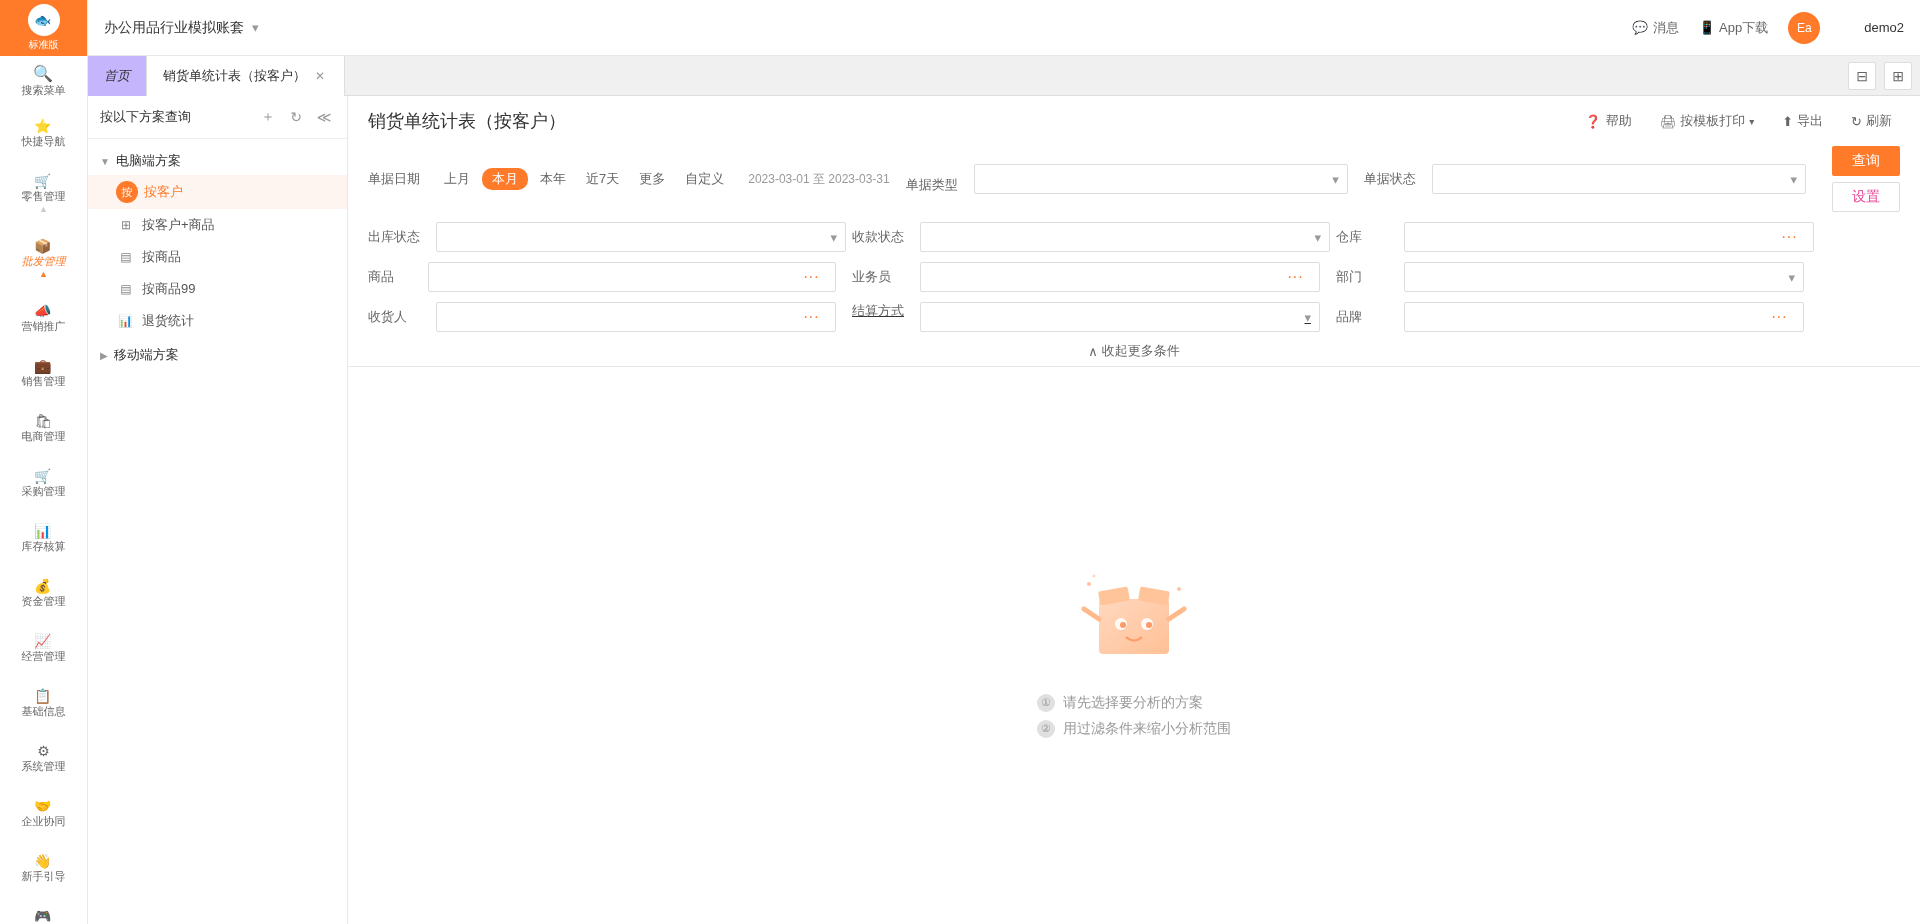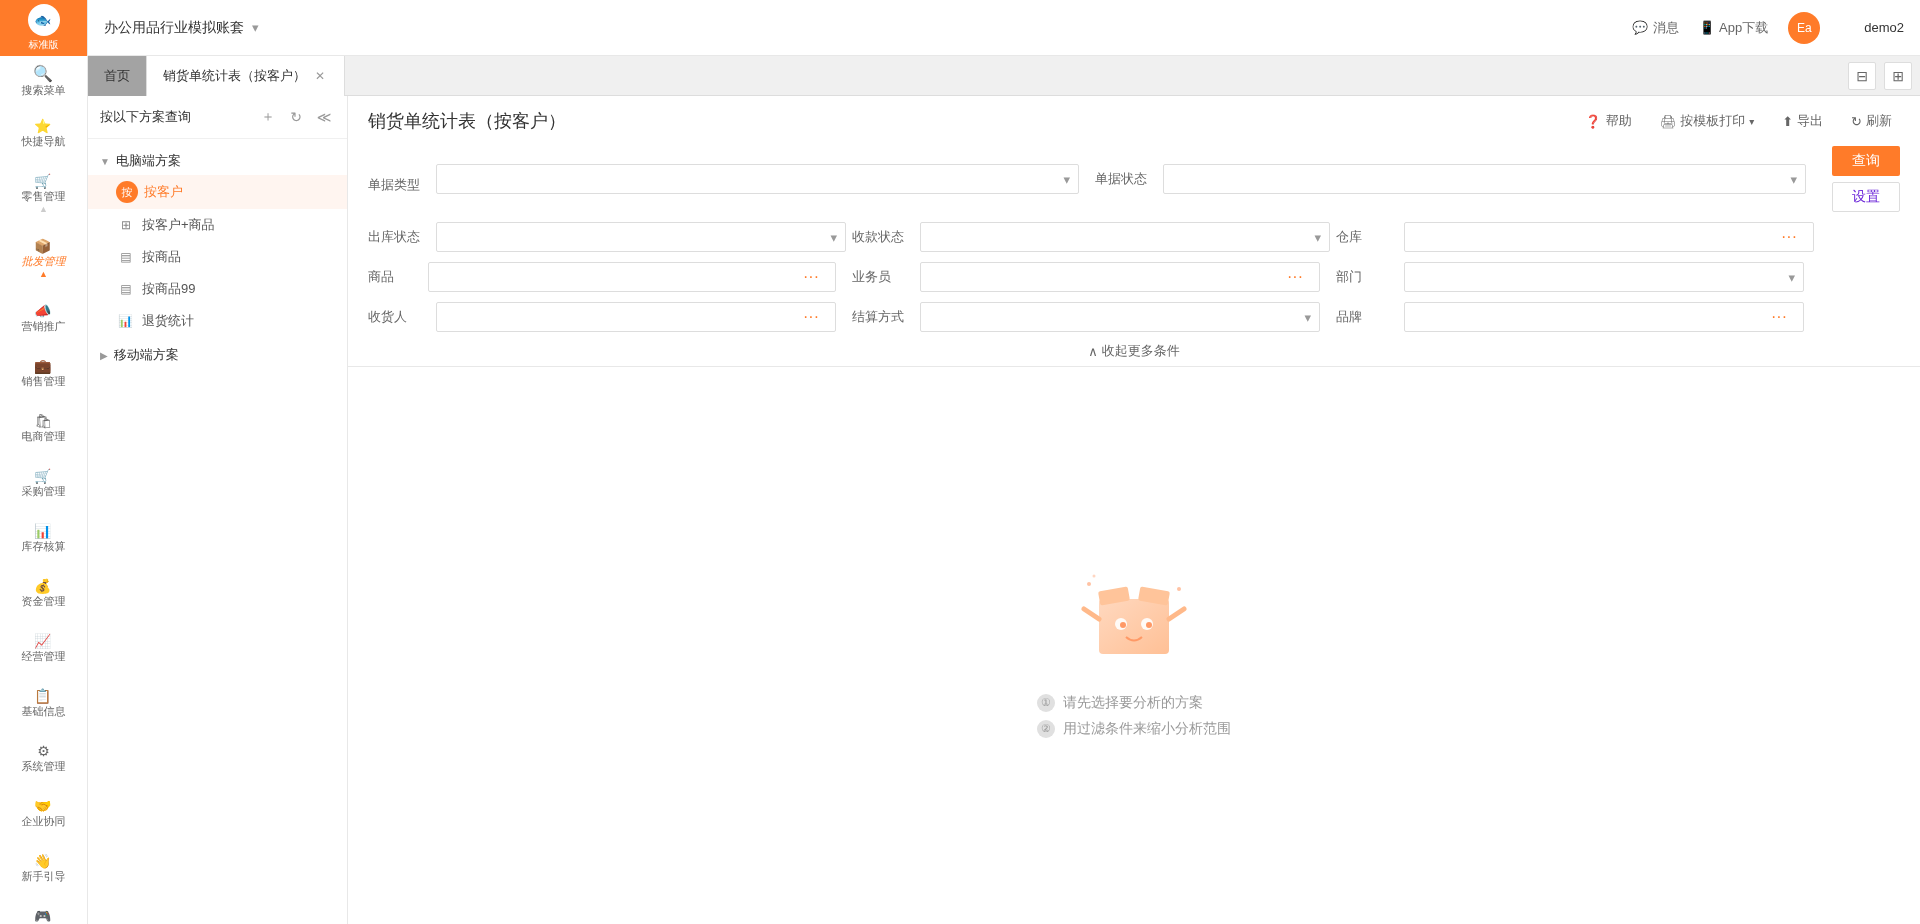--- a/index.html
+++ b/index.html
@@ -27,21 +27,21 @@
     .header-title { font-size: 14px; color: #333; }
     .header-dropdown { color: #999; cursor: pointer; }
     .header-right { display: flex; align-items: center; gap: 20px; }
     .header-action { display: flex; align-items: center; gap: 4px; color: #666; font-size: 13px; cursor: pointer; }
     .user-avatar { width: 32px; height: 32px; border-radius: 50%; background: #ff7b29; display: flex; align-items: center; justify-content: center; color: #fff; font-size: 12px; cursor: pointer; }
 
     
     .tab-bar { height: 40px; background: #f0f0f0; display: flex; align-items: center; padding: 0; border-bottom: 1px solid #ddd; }
     .tab-item { height: 40px; padding: 0 16px; display: flex; align-items: center; gap: 6px; cursor: pointer; font-size: 13px; color: #666; border-right: 1px solid #ddd; }
     .tab-item.active { background: #fff; color: #333; }
-    .tab-item.home { background: #a3a3a3; color: #333; }
+    .tab-item.home { background: #c4b5fd; color: #333; font-style: italic; }
     .tab-close { width: 16px; height: 16px; display: flex; align-items: center; justify-content: center; border-radius: 50%; color: #999; font-size: 12px; }
     .tab-bar-actions { margin-left: auto; display: flex; align-items: center; gap: 8px; padding-right: 8px; }
     .tab-bar-btn { width: 28px; height: 28px; display: flex; align-items: center; justify-content: center; cursor: pointer; color: #666; font-size: 14px; border: 1px solid #ddd; background: #fff; border-radius: 2px; }
 
     
     .content-area { flex: 1; display: flex; overflow: hidden; background: #f5f5f5; }
 
     
     .left-panel { width: 260px; background: #fff; border-right: 1px solid #e8e8e8; display: flex; flex-direction: column; overflow: hidden; }
     .left-panel-header { padding: 10px 12px; display: flex; align-items: center; justify-content: space-between; border-bottom: 1px solid #f0f0f0; }
@@ -77,21 +77,21 @@
     .date-tabs { display: flex; align-items: center; gap: 4px; margin-right: 8px; }
     .date-tab { padding: 2px 8px; font-size: 13px; color: #666; cursor: pointer; border-radius: 2px; }
     .date-tab.active { background: #ff7b29; color: #fff; border-radius: 10px; padding: 2px 10px; }
     .date-range { font-size: 12px; color: #999; }
     .filter-dropdown { height: 30px; border: 1px solid #ddd; border-radius: 2px; padding: 0 8px; font-size: 13px; color: #333; background: #fff; display: flex; align-items: center; justify-content: space-between; cursor: pointer; min-width: 200px; flex: 1; }
     .filter-dots { color: #ff7b29; font-size: 16px; padding: 0 8px; cursor: pointer; }
     .collapse-btn { display: flex; align-items: center; justify-content: center; padding: 6px 0; color: #666; font-size: 13px; cursor: pointer; margin-top: 4px; }
 
     
     .query-btn { background: #ff7b29; color: #fff; border: none; padding: 6px 20px; border-radius: 2px; font-size: 14px; cursor: pointer; white-space: nowrap; }
-    .setting-btn { background: #fff; color: #6d28d9; border: 1px solid #ddd; padding: 5px 16px; border-radius: 2px; font-size: 14px; cursor: pointer; white-space: nowrap; margin-top: 4px; }
+    .setting-btn { background: #fff; color: #ec4899; border: 1px solid #ddd; padding: 5px 16px; border-radius: 2px; font-size: 14px; cursor: pointer; white-space: nowrap; margin-top: 4px; }
     .action-buttons { display: flex; flex-direction: column; gap: 2px; padding-left: 10px; }
 
     
     .empty-state { flex: 1; display: flex; flex-direction: column; align-items: center; justify-content: center; background: #fff; margin: 0; padding: 60px; }
     .empty-icon { width: 120px; height: 120px; margin-bottom: 20px; }
     .empty-hints { display: flex; flex-direction: column; gap: 8px; }
     .empty-hint { display: flex; align-items: center; gap: 8px; color: #999; font-size: 14px; }
     .hint-num { width: 18px; height: 18px; border-radius: 50%; background: #e0e0e0; color: #999; font-size: 11px; display: flex; align-items: center; justify-content: center; }
 
     
@@ -292,20 +292,32 @@
                 <span>↻</span>
                 <span>刷新</span>
               </div>
             </div>
           </div>
 
           <div class="filter-area" style="padding: 0 0 0 0;">
 
             <div style="display:flex;align-items:center;margin-bottom:10px;gap:16px;">
 
+              <div style="display:flex;align-items:center;gap:8px;flex:0 0 auto;">
+                <span class="filter-label">单据日期</span>
+                <div class="date-tabs">
+                  <span class="date-tab">上月</span>
+                  <span class="date-tab active">本月</span>
+                  <span class="date-tab">本年</span>
+                  <span class="date-tab">近7天</span>
+                  <span class="date-tab">更多</span>
+                  <span class="date-tab">自定义</span>
+                </div>
+                <span class="date-range">2023-03-01 至 2023-03-31</span>
+              </div>
 
               <div style="display:flex;align-items:flex-end;gap:8px;flex:1;">
                 <span class="filter-label">单据类型</span>
                 <div class="filter-dropdown">
                   <span class="placeholder"></span>
                   <span style="color:#999;">▾</span>
                 </div>
               </div>
 
               <div style="display:flex;align-items:center;gap:8px;flex:1;">
@@ -373,21 +385,21 @@
             </div>
 
             <div style="display:flex;align-items:center;margin-bottom:4px;gap:16px;">
               <div style="display:flex;align-items:center;gap:8px;flex:1;">
                 <span class="filter-label">收货人</span>
                 <div class="filter-dropdown" style="cursor:text;">
                   <span class="placeholder"></span>
                   <span class="filter-dots">···</span>
                 </div>
               </div>
-              <div style="display:flex;align-items:center;gap:8px;flex:1;">
+              <div style="display:flex;gap:8px;flex:1;text-decoration:underline;">
                 <span class="filter-label">结算方式</span>
                 <div class="filter-dropdown">
                   <span class="placeholder"></span>
                   <span style="color:#999;">▾</span>
                 </div>
               </div>
               <div style="display:flex;align-items:center;gap:8px;flex:1;">
                 <span class="filter-label">品牌</span>
                 <div class="filter-dropdown" style="cursor:text;">
                   <span class="placeholder"></span>

